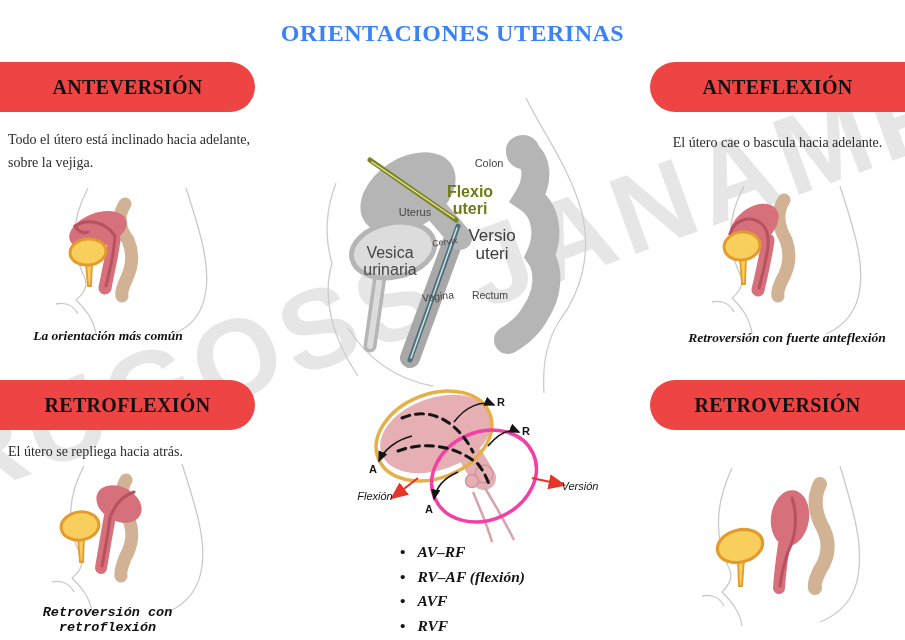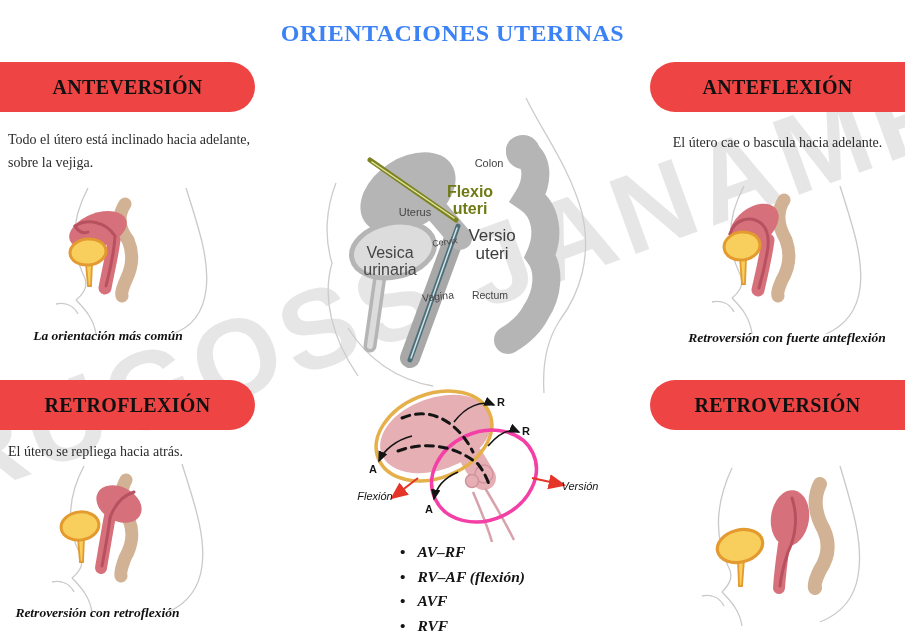--- a/index.html
+++ b/index.html
@@ -176,21 +176,21 @@
       <g transform="translate(97,42) rotate(28)">
         <ellipse rx="24" ry="17" fill="#d6717c"></ellipse>
       </g>
       <path d="M112,30 C100,34 92,44 88,56 C86,72 83,88 80,104" stroke="#b8515f" stroke-width="3" fill="none" stroke-linecap="round"></path>
       <path d="M56,76 L62,76 L61,100 L58,100 Z" fill="#f8ce5c" stroke="#e39a2f" stroke-width="1.8"></path>
       <g transform="translate(58,64) rotate(-8)">
         <ellipse rx="19" ry="14" fill="#f8ce5c" stroke="#e39a2f" stroke-width="3"></ellipse>
       </g>
     </svg>
   </div>
-  <div class="z caption" style="left:0; top:605px; width:195px;">Retroversión con retroflexión</div>
+  <div class="z caption" style="left:10px; top:605px; width:195px;font-family:Liberation Mono, monospace;">Retroversión con retroflexión</div>
 
   <div class="z hdr-box hdr-right" style="left:650px; top:380px;">
     <span>RETROVERSIÓN</span>
   </div>
 
   <div class="z" style="left:668px; top:458px;">
     <svg width="222" height="170" viewBox="0 0 222 170">
       <g stroke="#c9c9c9" stroke-width="1.3" fill="none">
         <path d="M64,10 C48,44 46,78 60,108 C66,118 62,126 54,134"></path>
         <path d="M54,134 C64,144 72,154 74,168"></path>

